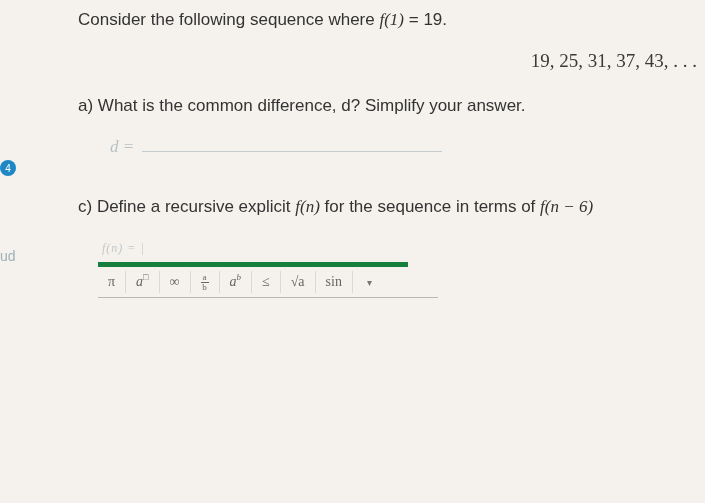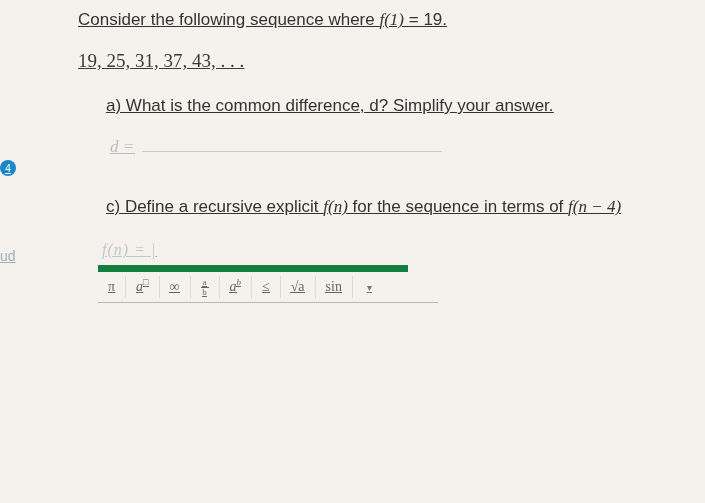--- a/index.html
+++ b/index.html
@@ -1,15 +1,15 @@
 <!DOCTYPE html>
 <html><head>
   <meta charset="utf-8">
   <style>
-    * { box-sizing: border-box; margin: 0; padding: 0; text-decoration: underline; }
+    * { box-sizing: border-box; margin: 0; padding: 0; }
     body {
       font-family: 'Segoe UI', Arial, sans-serif;
       background: #f5f2ed;
       width: 705px;
       height: 503px;
       overflow: hidden;
       position: relative;
       color: #3a3a3a;
     }
     .left-margin {
@@ -45,30 +45,29 @@
       left: 78px;
       top: 10px;
       right: 8px;
     }
     .intro {
       font-size: 17px;
       color: #333;
       margin-bottom: 20px;
     }
     .seq {
-      text-align: left;
+      text-align: right;
       font-size: 19px;
       margin-bottom: 24px;
       font-family: 'Times New Roman', serif;
     }
     .part {
       font-size: 17px;
       color: #333;
       margin-bottom: 12px;
-      margin-left: 28px;
     }
     .input-row-a {
       margin: 14px 0 40px 32px;
       display: flex;
       align-items: baseline;
     }
     .placeholder-label {
       color: #b8c2c6;
       font-style: italic;
       font-family: 'Times New Roman', serif;
@@ -84,23 +83,23 @@
     }
     .part-b { margin-bottom: 70px; }
     .part-c { margin-bottom: 18px; }
     .formula-area {
       margin-left: 20px;
     }
     .formula-input {
       color: #c0c8cc;
       font-style: italic;
       font-family: 'Times New Roman', serif;
-      font-size: 16px;
+      font-size: 12px;
       padding: 6px 4px;
-      border-bottom: 7px solid #15803d;
+      border-bottom: 5px solid #15803d;
       width: 310px;
       cursor: text;
       letter-spacing: 1px;
     }
     .toolbar {
       display: flex;
       align-items: center;
       gap: 0;
       border-bottom: 1px solid #b8b8b8;
       width: 340px;
@@ -157,21 +156,21 @@
   <p class="seq">19, 25, 31, 37, 43, . . .</p>
 
   <p class="part">a) What is the common difference, d? Simplify your answer.</p>
   <div class="input-row-a">
     <span class="placeholder-label">d =</span>
     <span class="input-line"></span>
   </div>
 
 
   <p class="part part-c">
-    <span>c) Define a recursive explicit </span><span class="fn">f(n)</span><span> for the sequence in terms of </span><span class="fnminus">f(n − 4)</span>
+    <span>c) Define a recursive explicit </span><span class="fn">f(n)</span><span> for the sequence in terms of </span><span class="fnminus">f(n − 6)</span>
   </p>
 
   <div class="formula-area">
     <div class="formula-input">f(n) = |</div>
     <div class="toolbar">
       <span class="tool-btn">π</span>
       <span class="tool-btn">
         <span style="font-style:italic">a</span>
           <span class="tool-sup">□</span>
       </span>

